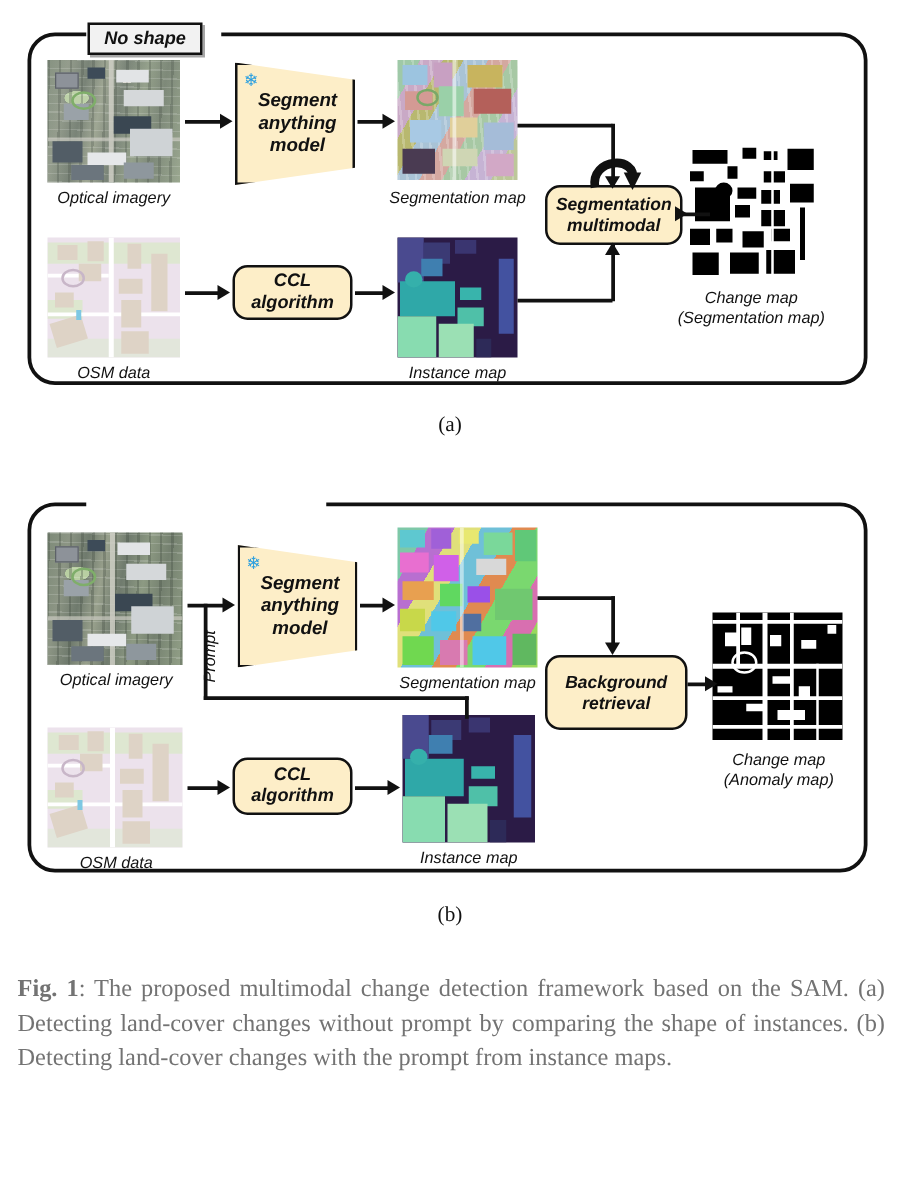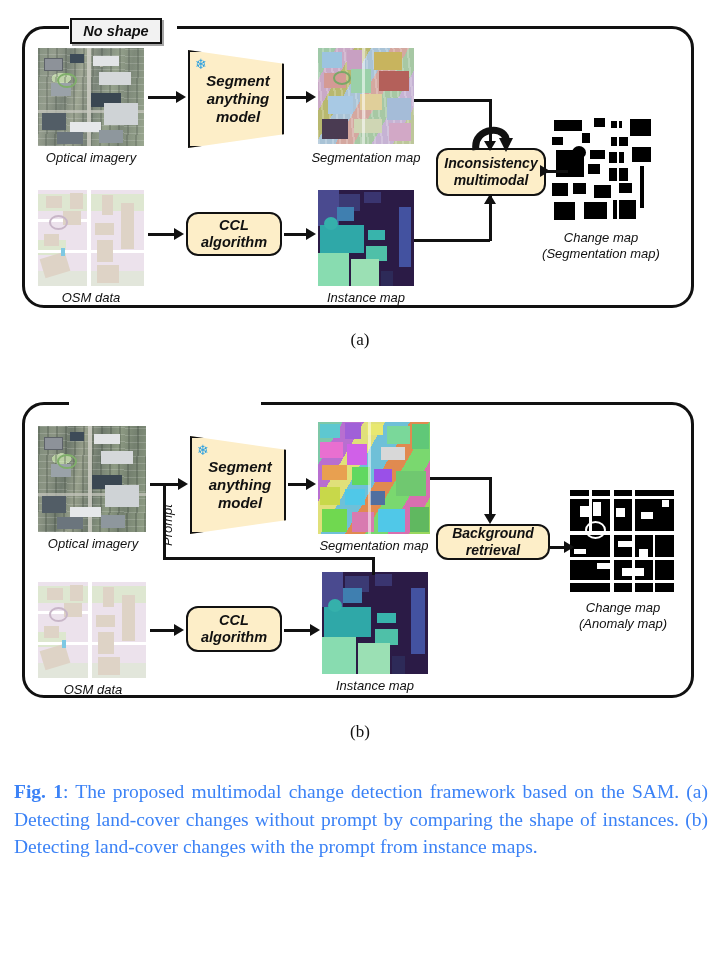--- a/index.html
+++ b/index.html
@@ -70,21 +70,21 @@
   }
 
   .sublabel{
     position:absolute;font-family:"Liberation Serif",serif;
     font-size:17px;color:#111;text-align:center;width:60px;
   }
 
   .caption{
     position:absolute;left:14px;top:778px;width:694px;
     font-family:"Liberation Serif", serif;font-size:19.5px;
-    line-height:1.42;color:#3b82f6;text-align:justify;
+    line-height:1.42;color:#737373;text-align:justify;
   }
   .caption b{font-weight:bold;}
 </style>
 </head>
 <body>
 
 <div class="fig">
 
   <div class="panel panel-a">
     <div class="border-gap" style="left:44px;width:108px;"></div>
@@ -189,21 +189,21 @@
     <div style="position:absolute;left:52%;top:42%;width:18%;height:10%;background:#38b4ac;"></div>
     <div style="position:absolute;left:50%;top:58%;width:22%;height:16%;background:#4fc0a8;"></div>
     <div style="position:absolute;left:0;top:66%;width:32%;height:34%;background:#88dcb0;"></div>
     <div style="position:absolute;left:34%;top:72%;width:30%;height:28%;background:#9be0b4;"></div>
     <div style="position:absolute;left:66%;top:84%;width:12%;height:16%;background:#2d2a58;"></div>
   </div>
   <div class="cap" style="left:317px;top:290px;width:98px;">Instance map</div>
 
   <div class="pbox" style="left:436px;top:148px;width:110px;height:48px;font-size:14px;">
     <div>
-      <div>Inconsistency</div>
+      <div>Segmentation</div>
       <div>multimodal</div>
     </div>
   </div>
 
   <svg style="position:absolute;left:466px;top:116px;" width="52" height="36" viewBox="0 0 52 36">
     <path d="M10 34 C 6 10, 44 8, 40 28" fill="none" stroke="#111" stroke-width="7" stroke-linecap="butt"></path>
     <polygon points="40,36 33,22 47,22" fill="#111"></polygon>
   </svg>
 
   <div class="tile" style="left:548px;top:118px;width:105px;height:105px;background:#ffffff;">
@@ -361,21 +361,21 @@
     <div style="position:absolute;left:6%;top:26%;width:14px;height:13px;background:#35b0ab;border-radius:50%;"></div>
     <div style="position:absolute;left:20%;top:16%;width:18%;height:14%;background:#3f7fb0;"></div>
     <div style="position:absolute;left:52%;top:40%;width:18%;height:10%;background:#38b4ac;"></div>
     <div style="position:absolute;left:50%;top:56%;width:22%;height:16%;background:#4fc0a8;"></div>
     <div style="position:absolute;left:0;top:64%;width:32%;height:36%;background:#88dcb0;"></div>
     <div style="position:absolute;left:34%;top:70%;width:30%;height:30%;background:#9be0b4;"></div>
     <div style="position:absolute;left:66%;top:82%;width:12%;height:18%;background:#2d2a58;"></div>
   </div>
   <div class="cap" style="left:326px;top:678px;width:98px;">Instance map</div>
 
-  <div class="pbox" style="left:436px;top:524px;width:114px;height:36px;font-size:14px;">
+  <div class="pbox" style="left:436px;top:524px;width:114px;height:60px;font-size:14px;">
     <div>
       <div>Background</div>
       <div>retrieval</div>
     </div>
   </div>
 
   <div class="tile" style="left:570px;top:490px;width:104px;height:102px;background:#000000;">
     <div style="position:absolute;left:0;top:6%;width:100%;height:3px;background:#fff;"></div>
     <div style="position:absolute;left:0;top:40%;width:100%;height:4px;background:#fff;"></div>
     <div style="position:absolute;left:0;top:66%;width:100%;height:3px;background:#fff;"></div>

